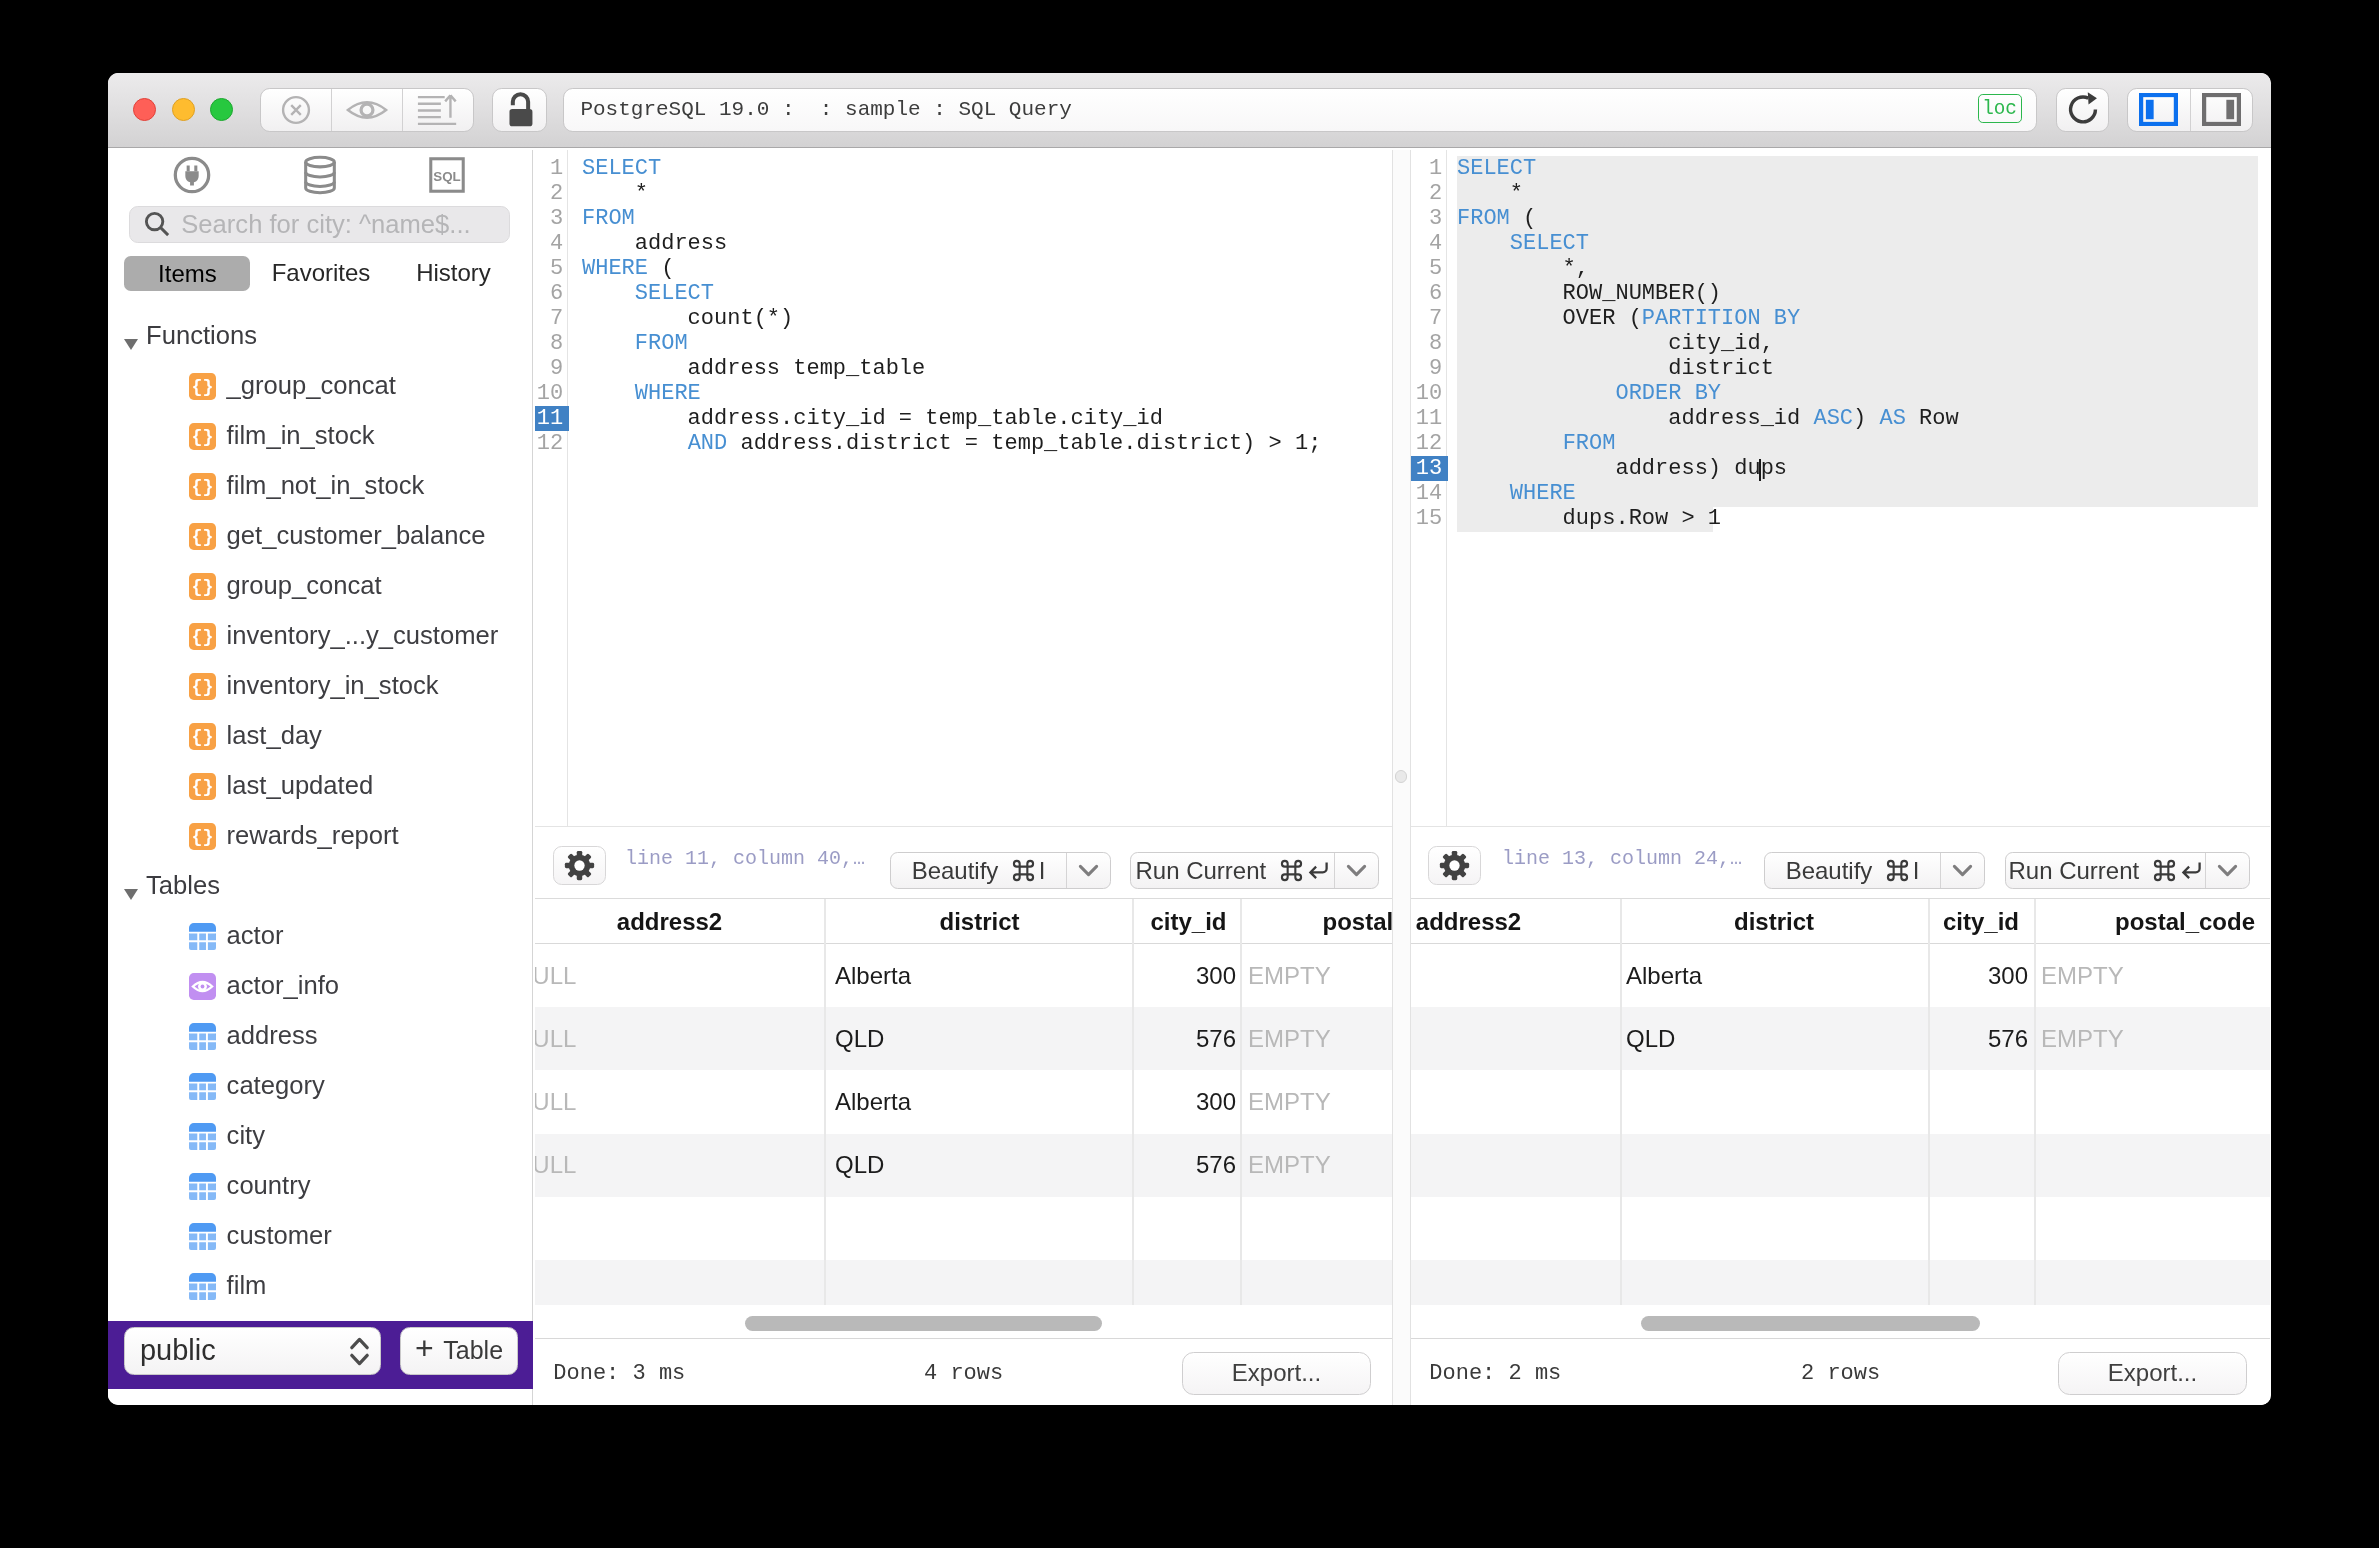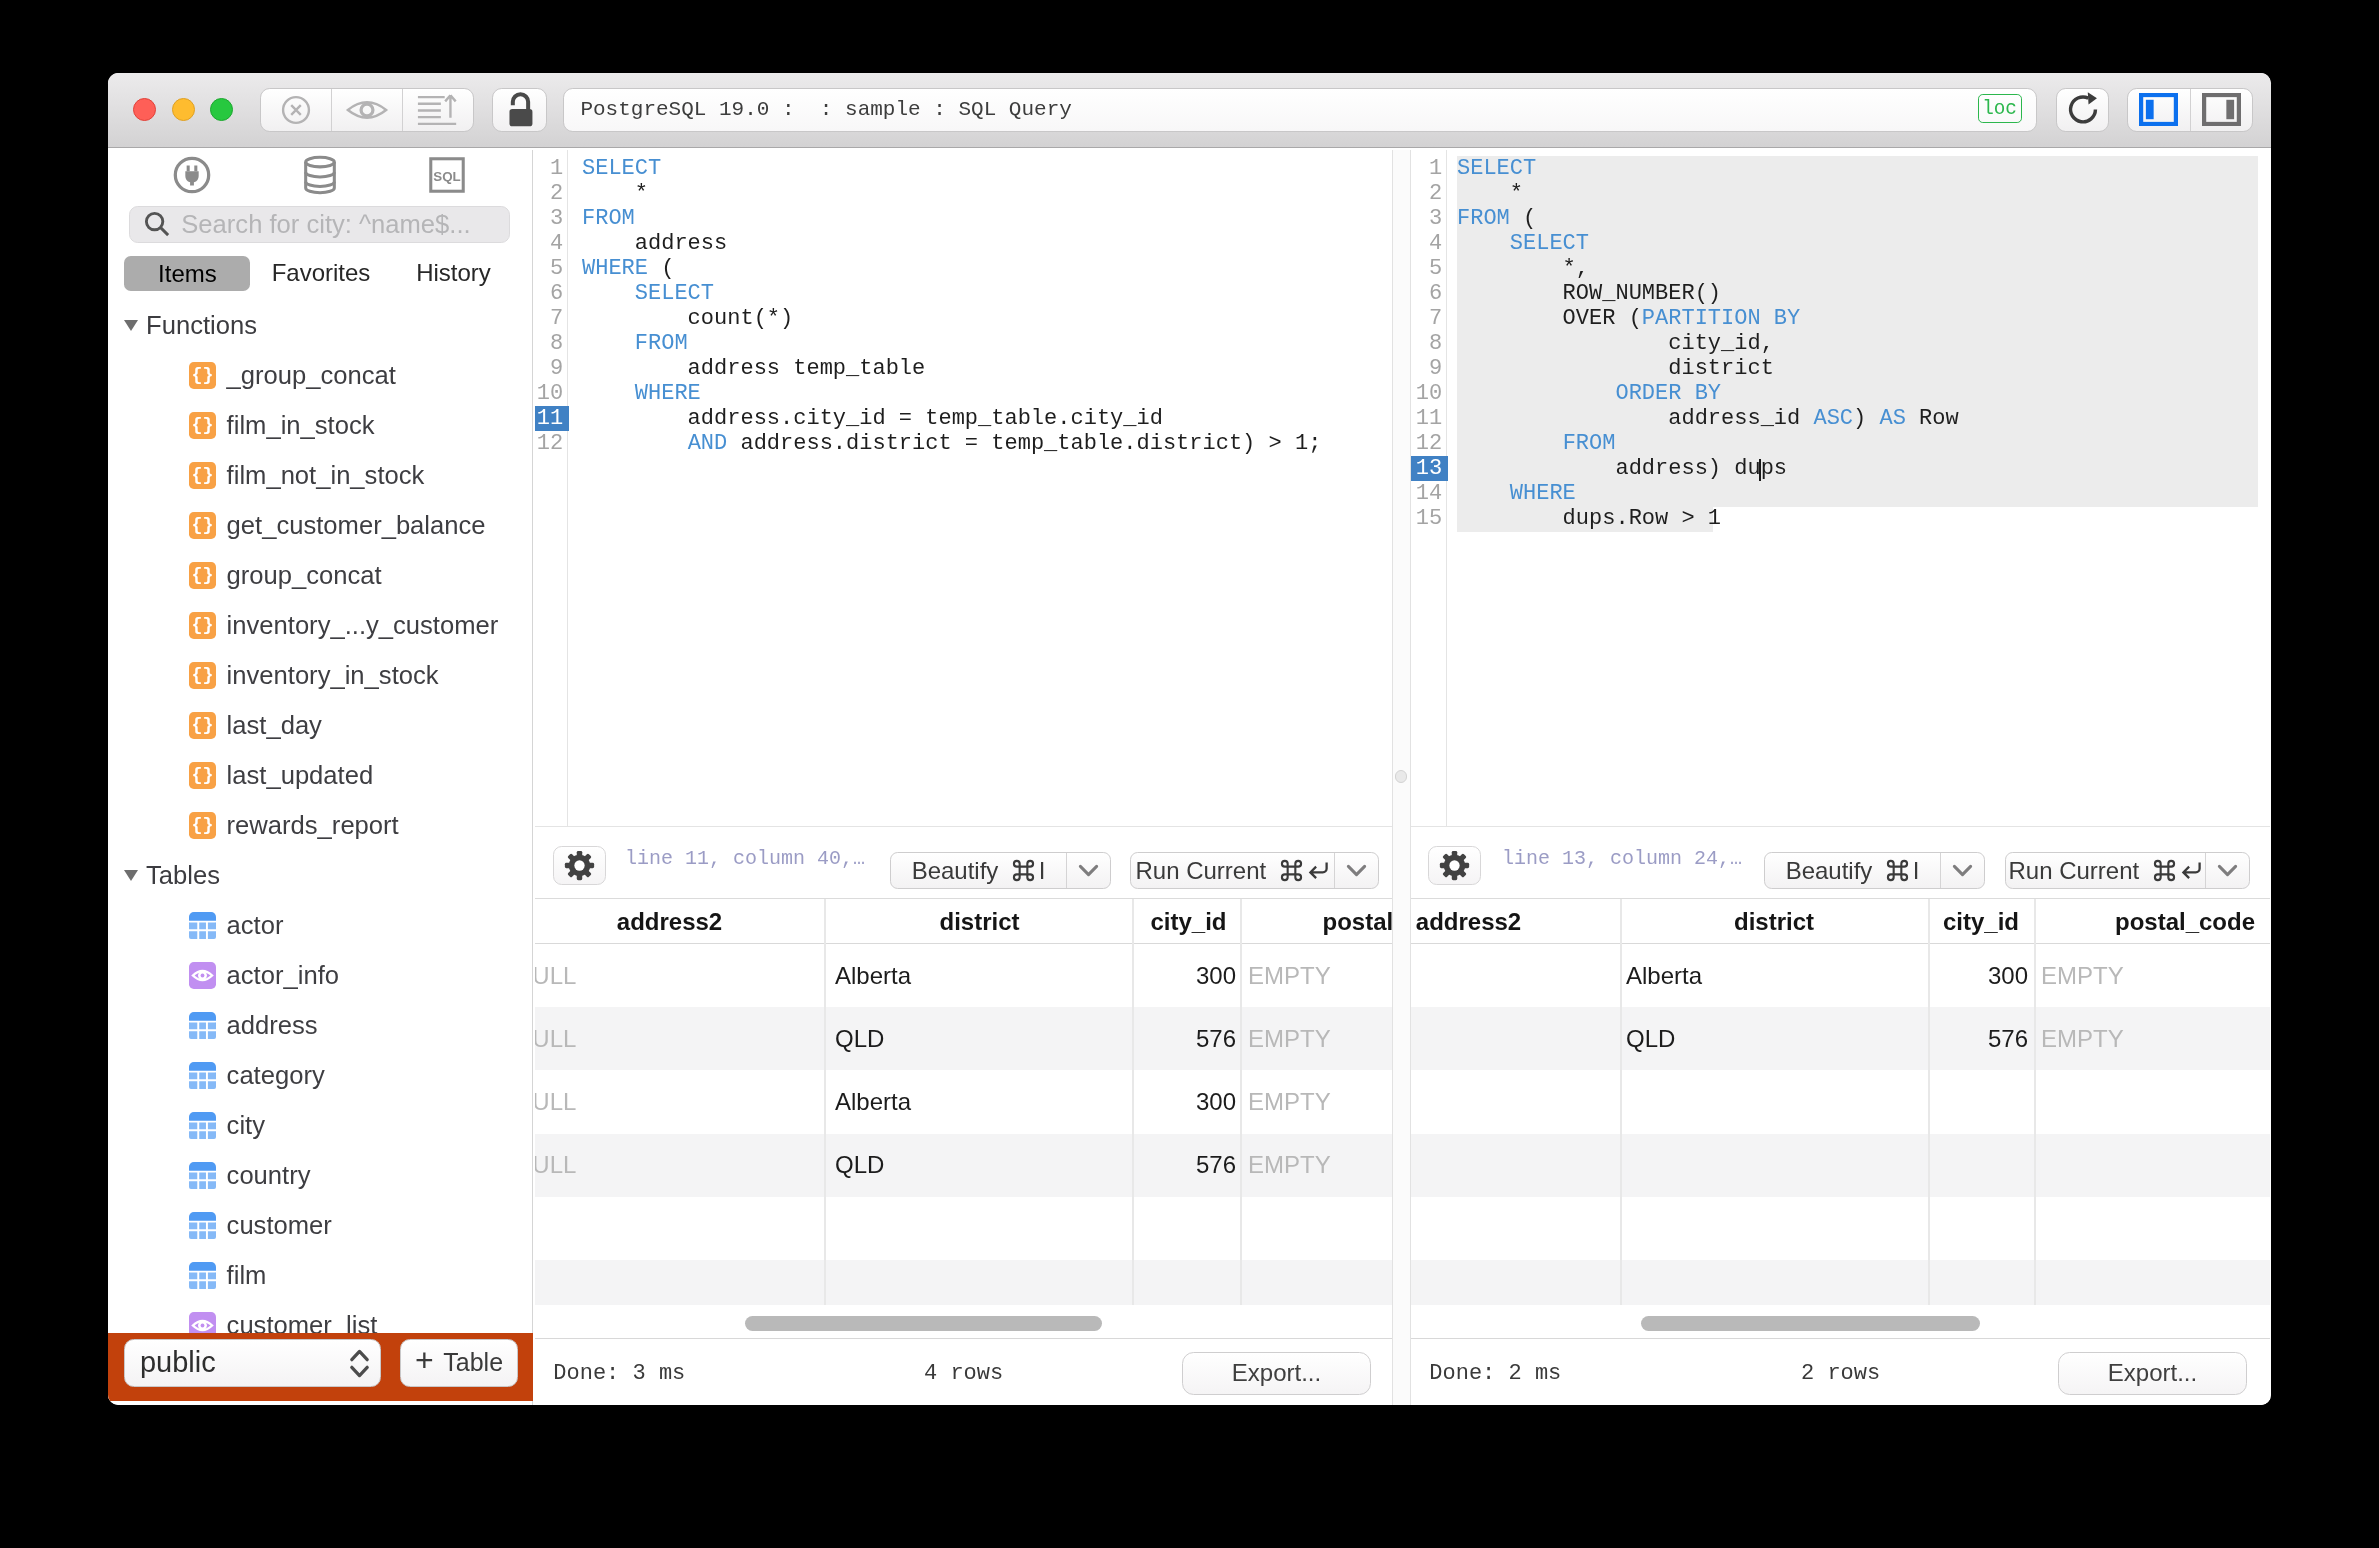--- a/index.html
+++ b/index.html
@@ -31,28 +31,28 @@
 .sbicons svg{position:absolute;top:0}
 .search{position:absolute;left:21px;top:56px;width:381px;height:37px;background:#e9e8ea;border:1px solid #dcdbdd;
   border-radius:8.7px;display:flex;align-items:center;color:#b5b5b7;font-size:25.6px}
 .search svg{margin:0 9.7px 0 12.6px}
 .tabs{position:absolute;left:0;top:106px;width:100%;height:35px;font-size:24px;color:#272727}
 .pill{position:absolute;left:16.4px;top:0;width:126px;height:35px;background:#acacac;border-radius:6.8px;
   color:#000000;display:flex;align-items:center;justify-content:center}
 .tab-f{position:absolute;left:150px;width:126px;text-align:center;top:2.9px}
 .tab-h{position:absolute;left:285px;width:121px;text-align:center;top:2.9px}
 .tree{position:absolute;left:0;top:150px;width:100%;height:1038px;overflow:hidden}
-.row{height:50px;display:flex;align-items:center;font-size:25.6px;color:#3e3e42}
+.row{height:50px;display:flex;align-items:flex-end;font-size:25.6px;color:#3e3e42}
 .row .tri{width:0;height:0;border-left:7.7px solid transparent;border-right:7.7px solid transparent;
   border-top:11.6px solid #6e6e6e;margin-left:16.4px;margin-right:7.7px}
 .row.hdr{color:#3c3c40}
 .ic{width:27px;height:27px;border-radius:4.8px;margin-left:81px;margin-right:10.6px;flex:none;
   display:flex;align-items:center;justify-content:center}
 .ic.fn{background:#f8a145;color:#fff;font-family:"Liberation Mono",monospace;font-size:18.3px;font-weight:bold}
-.sbfoot{position:absolute;left:0;bottom:4px;width:425px;height:68px;background:#c2410c}
+.sbfoot{position:absolute;left:0;bottom:16px;width:425px;height:68px;background:#4c1d95}
 .pub{position:absolute;left:16.4px;top:5.8px;width:257px;height:48px;border:1.9px solid #c9c8c9;border-radius:9.7px;
   background:linear-gradient(#fff,#f4f3f4);font-size:29px;color:#2e2e2e;display:flex;align-items:center}
 .pub span{margin-left:14.5px}
 .addtb{position:absolute;left:292px;top:5.8px;width:118px;height:48px;border:1.9px solid #c9c8c9;border-radius:9.7px;
   background:linear-gradient(#fff,#f4f3f4);font-size:25px;color:#3a3a3a;display:flex;align-items:center;justify-content:center}
 
 .pane{position:absolute;top:0;height:100%}
 .pane.pl{left:427px;width:857px}
 .divider{position:absolute;left:1284px;top:0;width:19.3px;height:100%;background:#fbfbfb;
   border-left:1.9px solid #e2e2e2;border-right:1.9px solid #e2e2e2}

